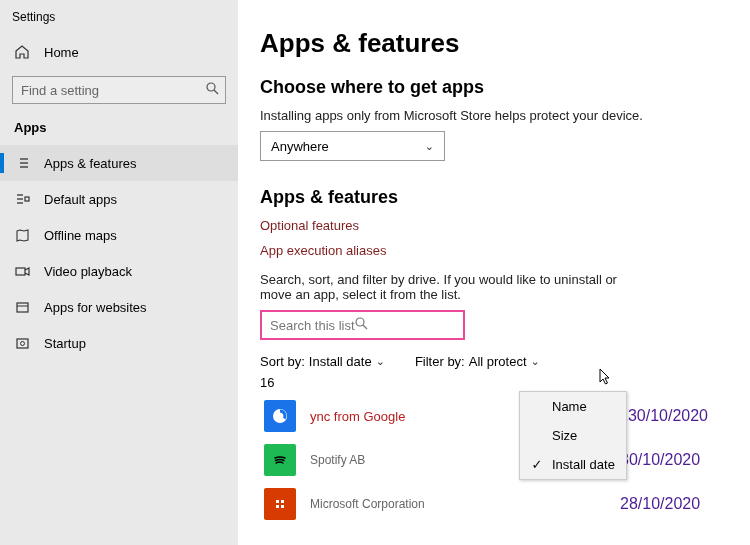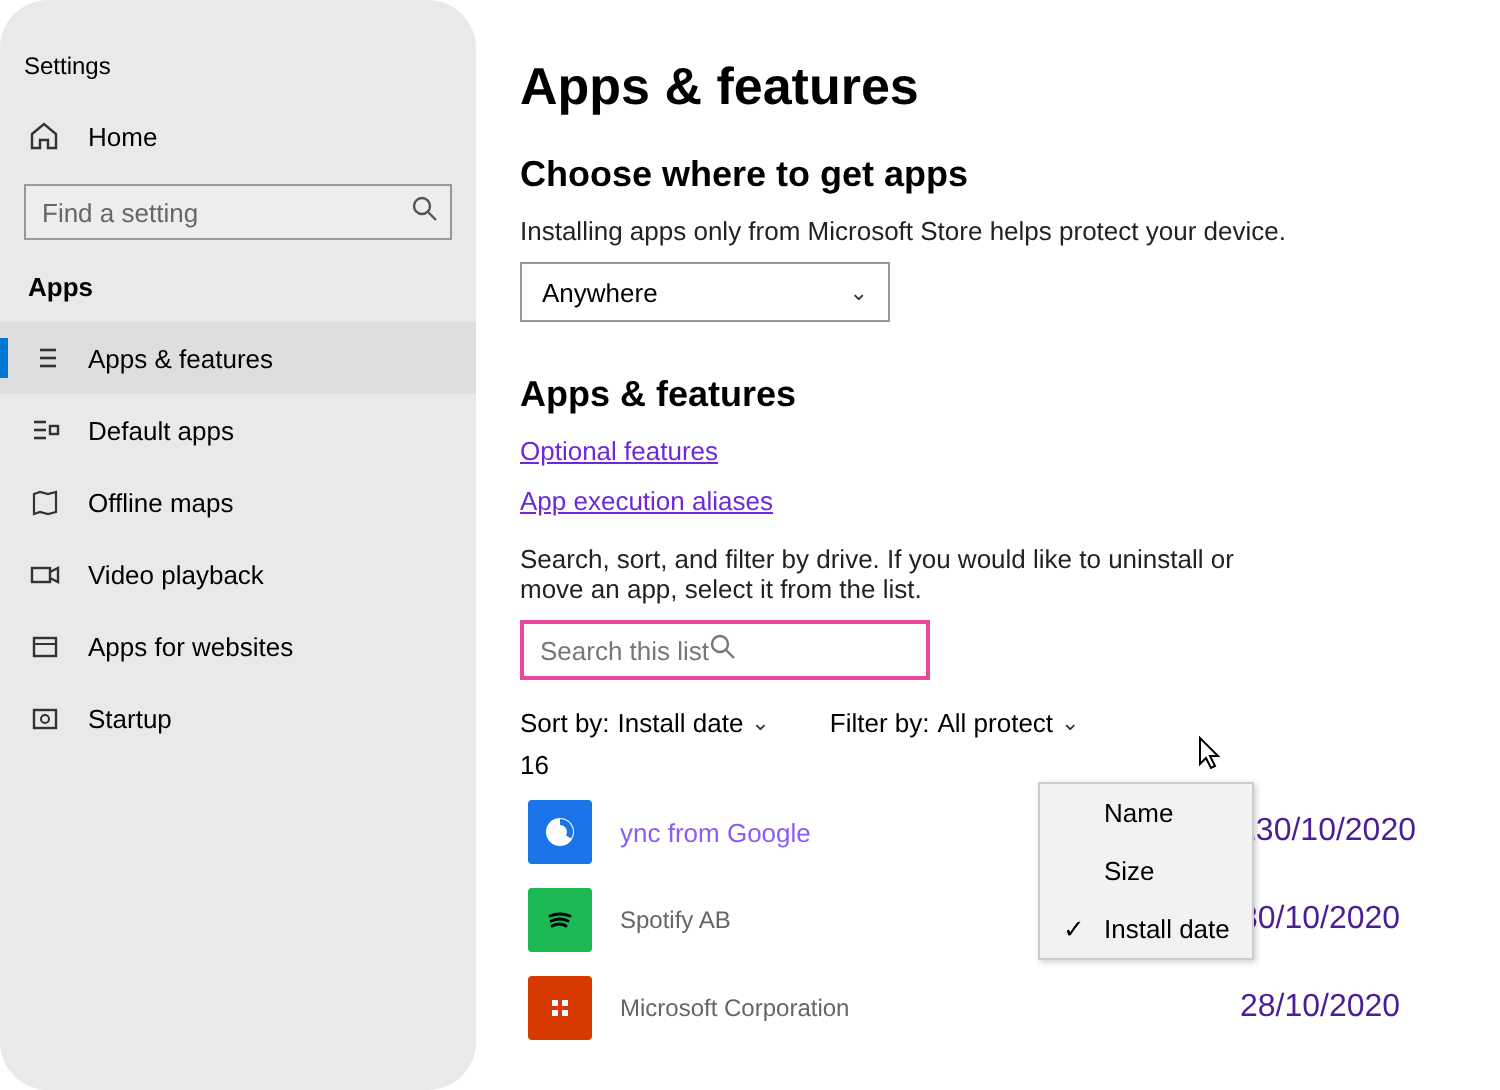--- a/index.html
+++ b/index.html
@@ -1,48 +1,48 @@
 <!DOCTYPE html>
 <html><head>
 <meta charset="utf-8">
 <style>
   * { box-sizing: border-box; margin: 0; padding: 0; font-family: "Segoe UI", sans-serif; }
   body { width: 750px; height: 545px; background: #fff; overflow: hidden; font-size: 13px; color: #000; }
   .app { display: flex; width: 100%; height: 100%; }
-  .sidebar { width: 238px; background: #e9e9e9; height: 100%; padding-top: 24px; border-radius: 24px; }
+  .sidebar { width: 238px; background: #e9e9e9; height: 100%; padding-top: 8px; }
   .win-title { padding: 2px 12px 12px 12px; font-size: 12px; }
   .home-row { display: flex; align-items: center; gap: 14px; padding: 8px 14px; margin-bottom: 8px; cursor: default; }
   .home-row .icon { width: 16px; height: 16px; display: flex; align-items: center; justify-content: center; }
   .search-wrap { margin: 0 12px 12px 12px; position: relative; }
   .search-inp { width: 100%; height: 28px; border: 1px solid #999; background: #ededed; padding: 0 26px 0 8px; font-size: 13px; color: #666; }
   .search-inp::placeholder { color: #666; }
   .search-ic { position: absolute; right: 7px; top: 6px; color: #555; font-size: 13px; }
   .cat { font-weight: 600; padding: 4px 14px 10px 14px; font-size: 13px; }
   .nav-item { display: flex; align-items: center; gap: 14px; padding: 10px 14px; cursor: default; font-size: 13px; position: relative; }
   .nav-item .icon { width: 16px; height: 16px; display: flex; align-items: center; justify-content: center; color: #333; }
   .nav-item.active::before { content: ""; position: absolute; left: 0; top: 8px; bottom: 8px; width: 4px; background: #0078d4; }
   .nav-item.active { background: #dedede; }
   .main { flex: 1; padding: 28px 22px 0 22px; position: relative; overflow: hidden; }
   .h1 { font-size: 26px; font-weight: 600; margin-bottom: 18px; }
   .h2 { font-size: 18px; font-weight: 600; margin-bottom: 10px; margin-top: 4px; }
   .desc { font-size: 13px; color: #222; margin-bottom: 8px; }
   .select { width: 185px; height: 30px; border: 1px solid #999; display: flex; align-items: center; justify-content: space-between; padding: 0 10px; font-size: 13px; margin-bottom: 26px; cursor: default; }
   .chev { font-size: 11px; color: #333; }
-  .link { color: #6d28d9; font-size: 13px; margin-bottom: 10px; display: block; cursor: default; text-decoration: underline; }
+  .link { color: #7f1d1d; font-size: 13px; margin-bottom: 10px; display: block; cursor: default; }
   .desc2 { font-size: 13px; color: #222; margin-top: 14px; margin-bottom: 8px; max-width: 360px; }
   .search-list { width: 205px; height: 30px; border: 2px solid #ec4899; display: flex; align-items: center; justify-content: flex-start; padding: 0 8px; font-size: 13px; color: #777; margin-bottom: 14px; }
   .filters { display: flex; gap: 30px; font-size: 13px; margin-bottom: 6px; align-items: flex-end; }
   .filter-item { display: flex; align-items: center; gap: 4px; cursor: default; }
   .cursor { position: absolute; left: 361px; top: 368px; font-size: 14px; color: #000; z-index: 20; pointer-events: none; }
   .count { font-size: 13px; margin-bottom: 4px; }
   .app-list { position: relative; }
   .app-row { display: flex; align-items: center; padding: 6px 4px; gap: 14px; }
   .app-icon { width: 32px; height: 32px; border-radius: 2px; flex-shrink: 0; display: flex; align-items: center; justify-content: center; font-size: 16px; color: #fff; }
   .app-info { flex: 1; display: flex; flex-direction: column; }
-  .app-name { font-size: 13px; color: #8b5cf6; }
+  .app-name { font-size: 13px; color: #b91c1c; }
   .app-pub { font-size: 12px; color: #666; }
   .app-meta { display: flex; align-items: flex-end; min-width: 88px; margin-right: 16px; }
   .app-size { font-size: 13px; }
   .app-date { font-size: 16px; color: #4c1d95; }
   .dropdown { position: absolute; left: 281px; top: 391px; width: 108px; background: #f2f2f2; border: 1px solid #ccc; box-shadow: 1px 1px 3px rgba(0,0,0,.2); z-index: 10; }
   .dd-item { display: flex; align-items: center; gap: 8px; padding: 7px 10px; font-size: 13px; cursor: default; }
   .dd-check { width: 14px; display: inline-block; text-align: center; }
 </style>
 </head>
 <body>

